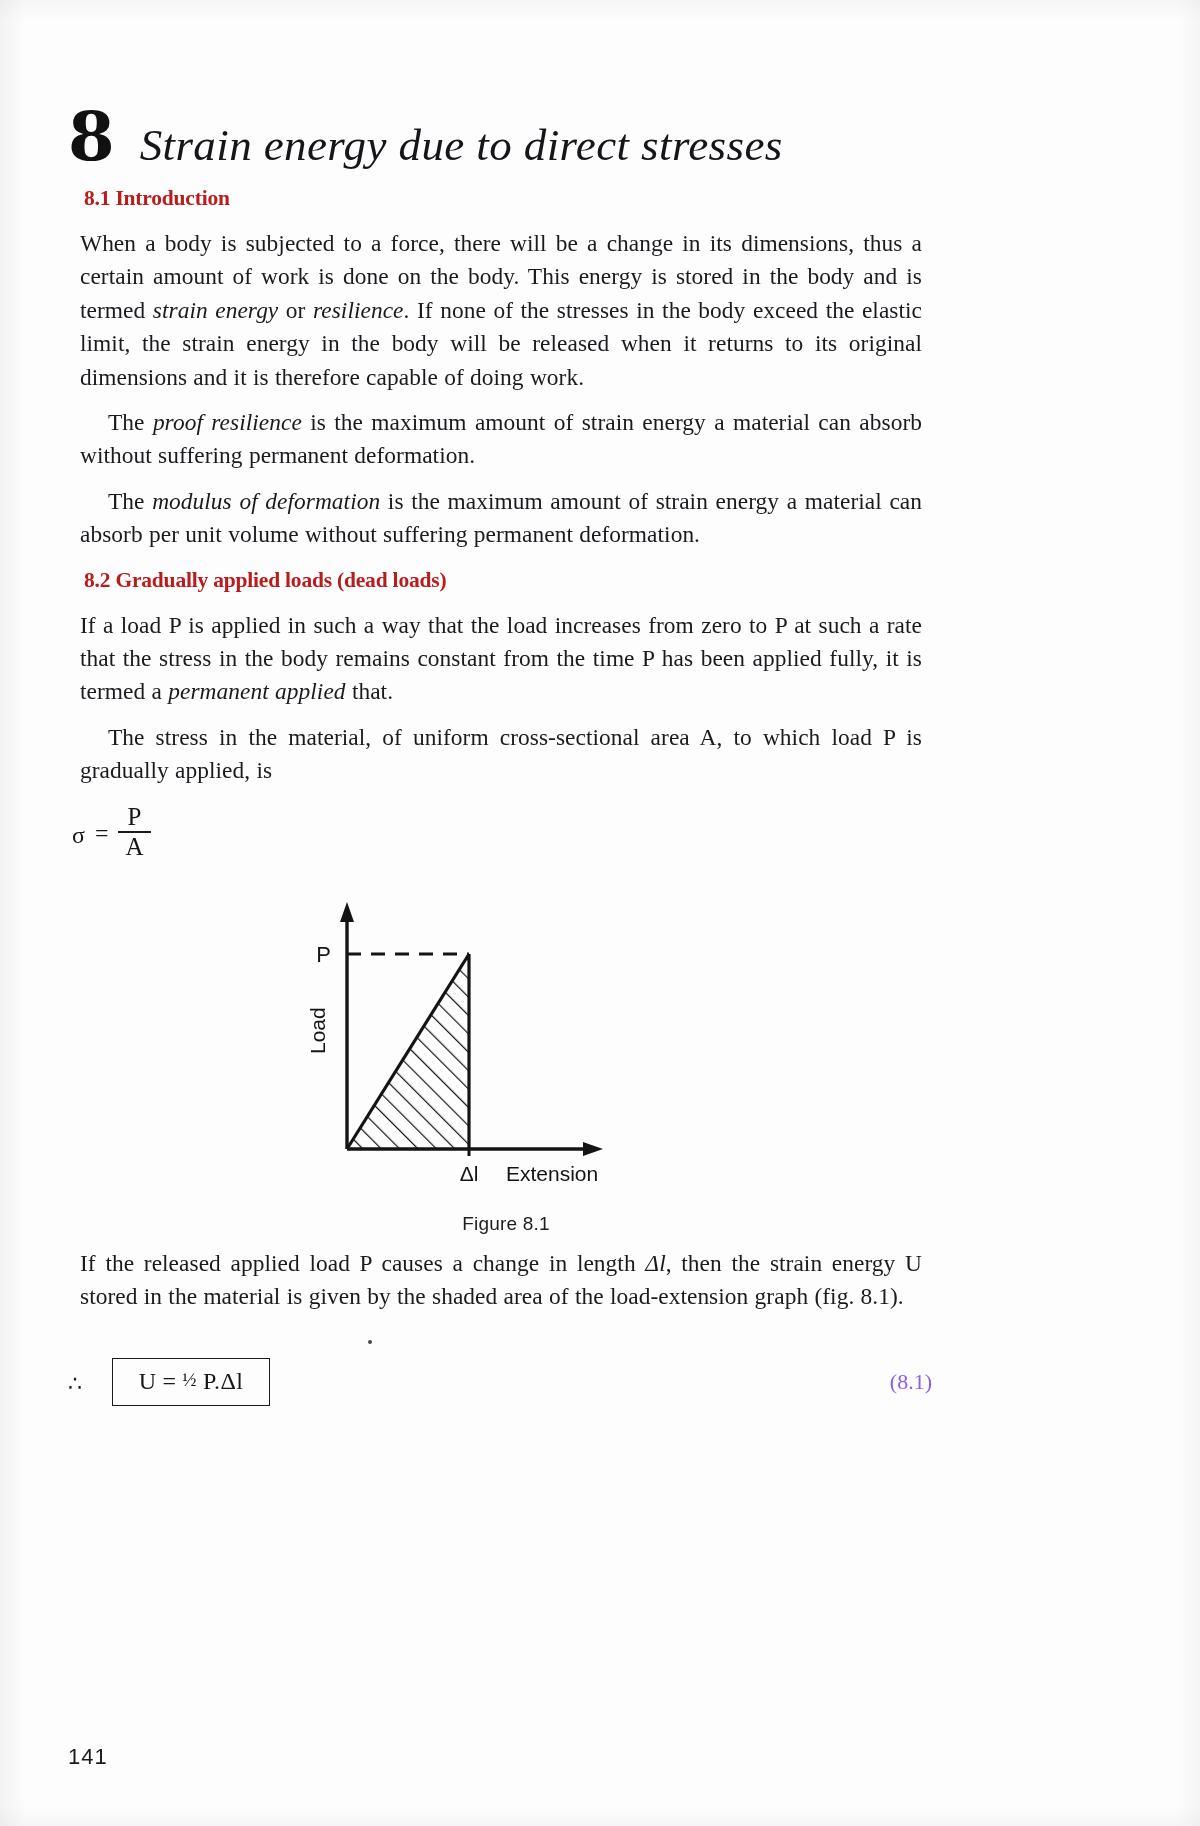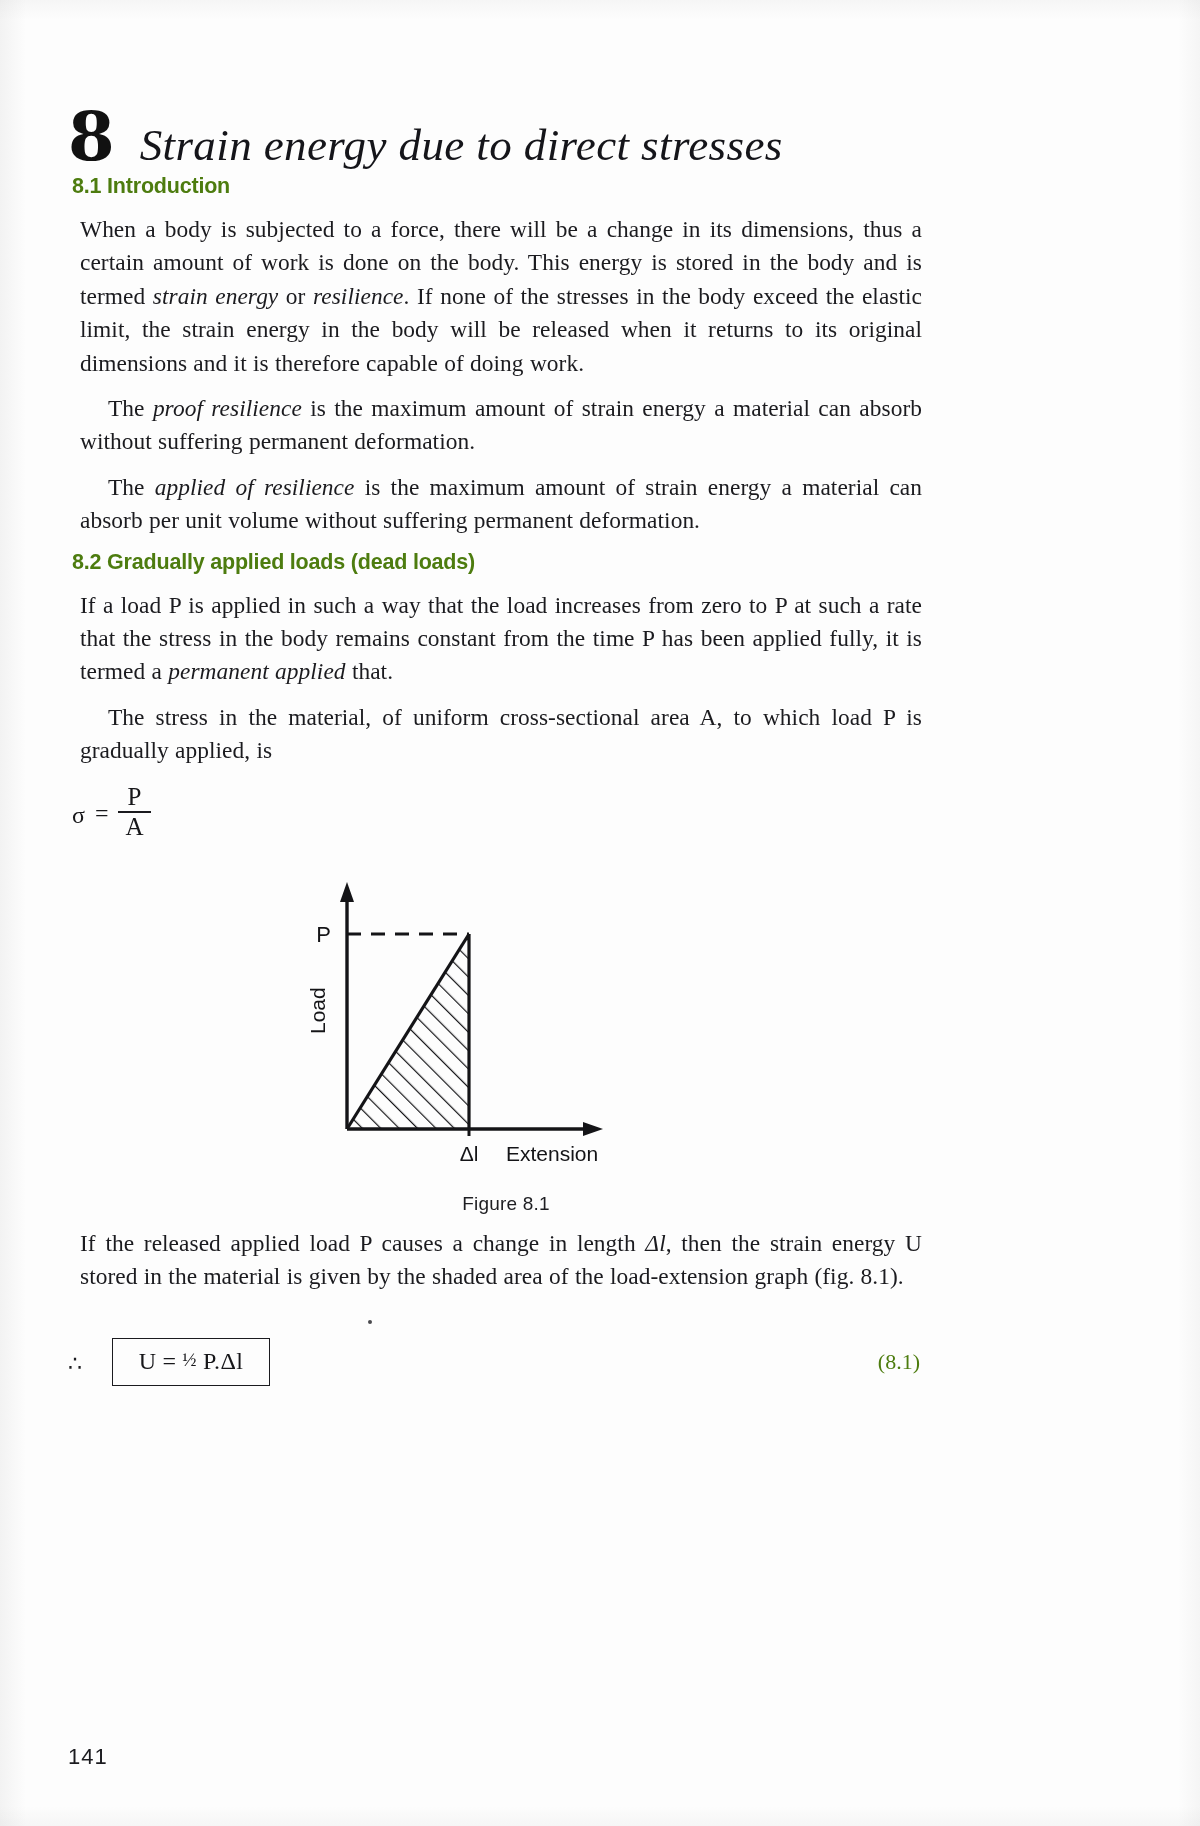--- a/index.html
+++ b/index.html
@@ -59,26 +59,26 @@
     font-style: italic;
     font-size: 45px;
     line-height: 1;
     color: #15151a;
     letter-spacing: 0.4px;
     margin-top: 37px;
   }
 
   
   h2.section {
-    font-family: Liberation Sans, sans-serif;
+    font-family: Liberation Serif, serif;
     font-size: 21.5px;
     font-weight: 700;
     letter-spacing: -0.2px;
-    color: #4d7c0f;
-    margin: 4px;
+    color: #b91c1c;
+    margin: 16px;
   }
   .sec1 { margin-top: 98px; }
   .sec2 { margin-top: 46px; }
 
   
   p.body {
     font-size: 23.4px;
     line-height: 33.4px;
     text-align: justify;
     margin: 12px;
@@ -165,23 +165,23 @@
   }
   .halfrac {
     display: inline-flex;
     align-items: center;
     font-size: 19px;
     position: relative;
     top: -1px;
   }
   .eq-number {
     position: absolute;
-    right: 14px;
+    right: 2px;
     font-size: 22px;
-    color: #4d7c0f;
+    color: #8b5cf6;
   }
   .eq-speck {
     position: absolute;
     left: 300px;
     top: -14px;
     width: 4px;
     height: 4px;
     background: #4a4a4e;
     border-radius: 50%;
   }
@@ -209,21 +209,21 @@
       <span class="chapter-num">8</span>
       <span class="chapter-title">Strain energy due to direct stresses</span>
     </div>
 
     <h2 class="section sec1">8.1  Introduction</h2>
 
     <p class="body first"><span>When a body is subjected to a force, there will be a change in its dimensions, thus a certain amount of work is done on the body. This energy is stored in the body and is termed </span><i class="term">strain energy</i><span> or </span><i class="term">resilience</i><span>. If none of the stresses in the body exceed the elastic limit, the strain energy in the body will be released when it returns to its original dimensions and it is therefore capable of doing work.</span></p>
 
     <p class="body indent"><span>The </span><i class="term">proof resilience</i><span> is the maximum amount of strain energy a material can absorb without suffering permanent deformation.</span></p>
 
-    <p class="body indent"><span>The </span><i class="term">applied of resilience</i><span> is the maximum amount of strain energy a material can absorb per unit volume without suffering permanent deformation.</span></p>
+    <p class="body indent"><span>The </span><i class="term">modulus of deformation</i><span> is the maximum amount of strain energy a material can absorb per unit volume without suffering permanent deformation.</span></p>
 
     <h2 class="section sec2">8.2  Gradually applied loads (dead loads)</h2>
 
     <p class="body first"><span>If a load P is applied in such a way that the load increases from zero to P at such a rate that the stress in the body remains constant from the time P has been applied fully, it is termed a </span><i class="term">permanent applied</i><span> that.</span></p>
 
     <p class="body indent"><span>The stress in the material, of uniform cross-sectional area A, to which load P is gradually applied, is</span></p>
 
     <div class="formula-sigma">
       <span class="sigma-glyph">σ</span>
       <span class="eqdash">=</span>

